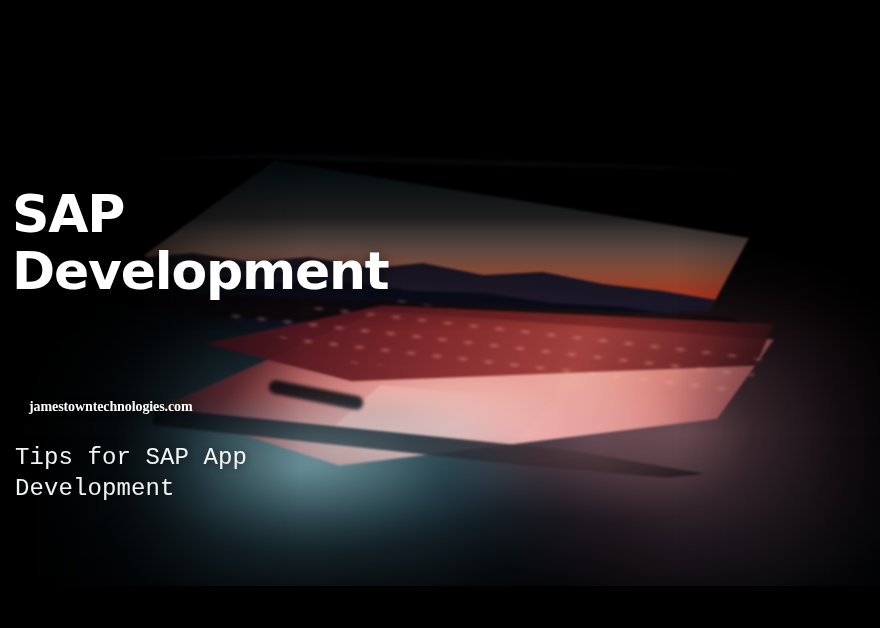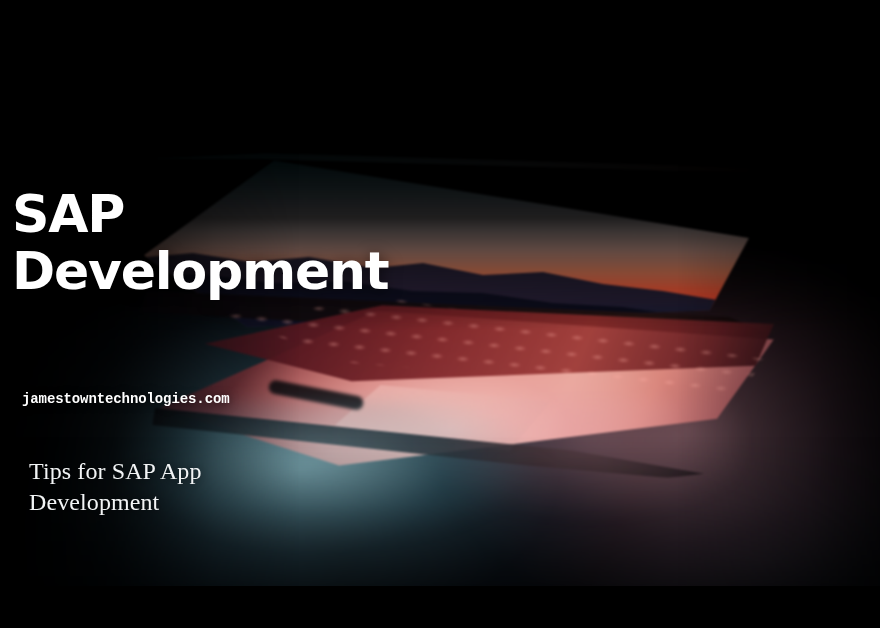--- a/index.html
+++ b/index.html
@@ -311,37 +311,37 @@
     font-size: 52px;
     line-height: 57px;
     letter-spacing: -1.2px;
     text-shadow: 0 2px 14px rgba(0,0,0,0.55);
   }
   .headline .hl-line { display: block; }
   .site-url {
     position: absolute;
     left: 13px;
     top: 382px;
-    margin: 9px;
+    margin: 16px;
     color: #ffffff;
-    font-family: Liberation Mono, monospace;
+    font-family: Liberation Serif, serif;
     font-weight: 700;
     font-size: 14px;
     line-height: 17px;
     letter-spacing: -0.1px;
     text-shadow: 0 1px 8px rgba(0,0,0,0.6);
   }
   .subhead {
     position: absolute;
     left: 13px;
     top: 440px;
     width: 260px;
-    margin: 16px;
+    margin: 2px;
     color: #f2f4f5;
-    font-family: Liberation Serif, serif;
+    font-family: Liberation Mono, monospace;
     font-weight: 400;
     font-size: 24px;
     line-height: 31px;
     letter-spacing: 0.1px;
     text-shadow: 0 1px 10px rgba(0,0,0,0.55);
   }
   .subhead .sh-line { display: block; }
 </style>
 </head>
 <body>

